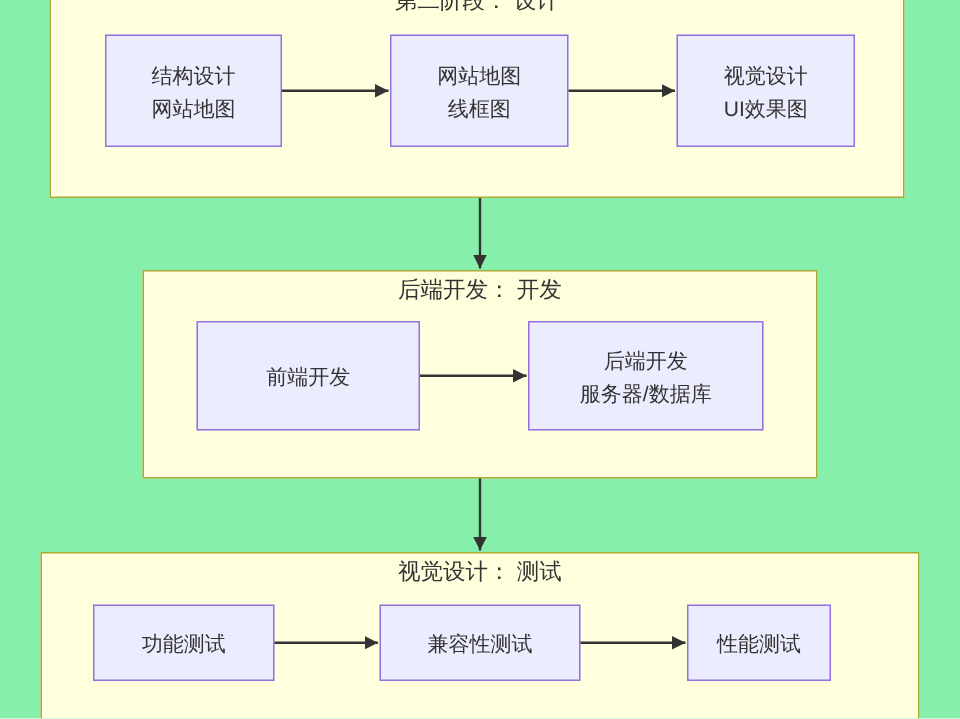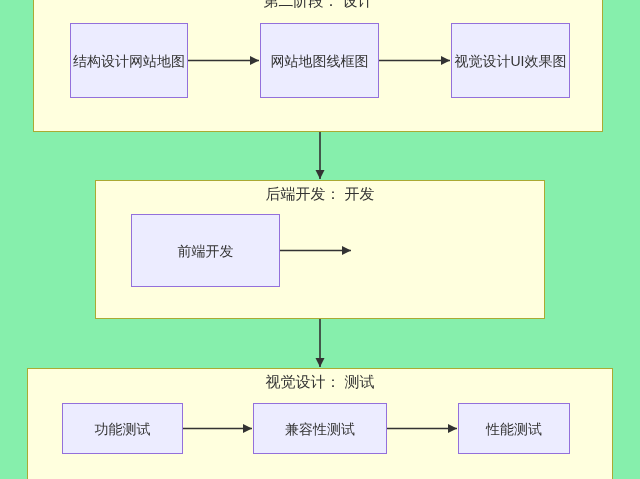--- a/index.html
+++ b/index.html
@@ -29,21 +29,21 @@
     line-height: 19px;
     color: #333333;
     white-space: pre;
   }
   .node {
     position: absolute;
     background: #ececff;
     border: 1px solid #9370db;
     box-sizing: border-box;
     display: flex;
-    flex-direction: row;
+    flex-direction: column;
     align-items: center;
     justify-content: center;
     text-align: center;
     font-size: 14px;
     line-height: 22px;
     color: #333333;
     z-index: 2;
   }
   .edges {
     position: absolute;
@@ -81,28 +81,32 @@
     <span>线框图</span>
   </div>
   <div class="node" style="left:451px; top:23px; width:119px; height:75px;">
     <span>视觉设计</span>
     <span>UI效果图</span>
   </div>
 
   <div class="node" style="left:131px; top:214px; width:149px; height:73px;gap:44px;">
     <span>前端开发</span>
   </div>
+  <div class="node" style="left:352px; top:214px; width:157px; height:73px;">
+    <span>后端开发</span>
+    <span>服务器/数据库</span>
+  </div>
 
   <div class="node" style="left:62px; top:403px; width:121px; height:51px;">
     <span>功能测试</span>
   </div>
   <div class="node" style="left:253px; top:403px; width:134px; height:51px;">
     <span>兼容性测试</span>
   </div>
-  <div class="node" style="left:458px; top:403px; width:112px; height:51px;">
+  <div class="node" style="left:458px; top:403px; width:96px; height:51px;">
     <span>性能测试</span>
   </div>
 
   <svg class="edges" width="640" height="479" viewBox="0 0 640 479">
     <defs>
       <marker id="ah" markerWidth="10" markerHeight="10" refX="9" refY="4.5" orient="auto" markerUnits="userSpaceOnUse">
         <path class="arrowhead-fill" d="M0,0 L9,4.5 L0,9 z"></path>
       </marker>
     </defs>
     <g>

